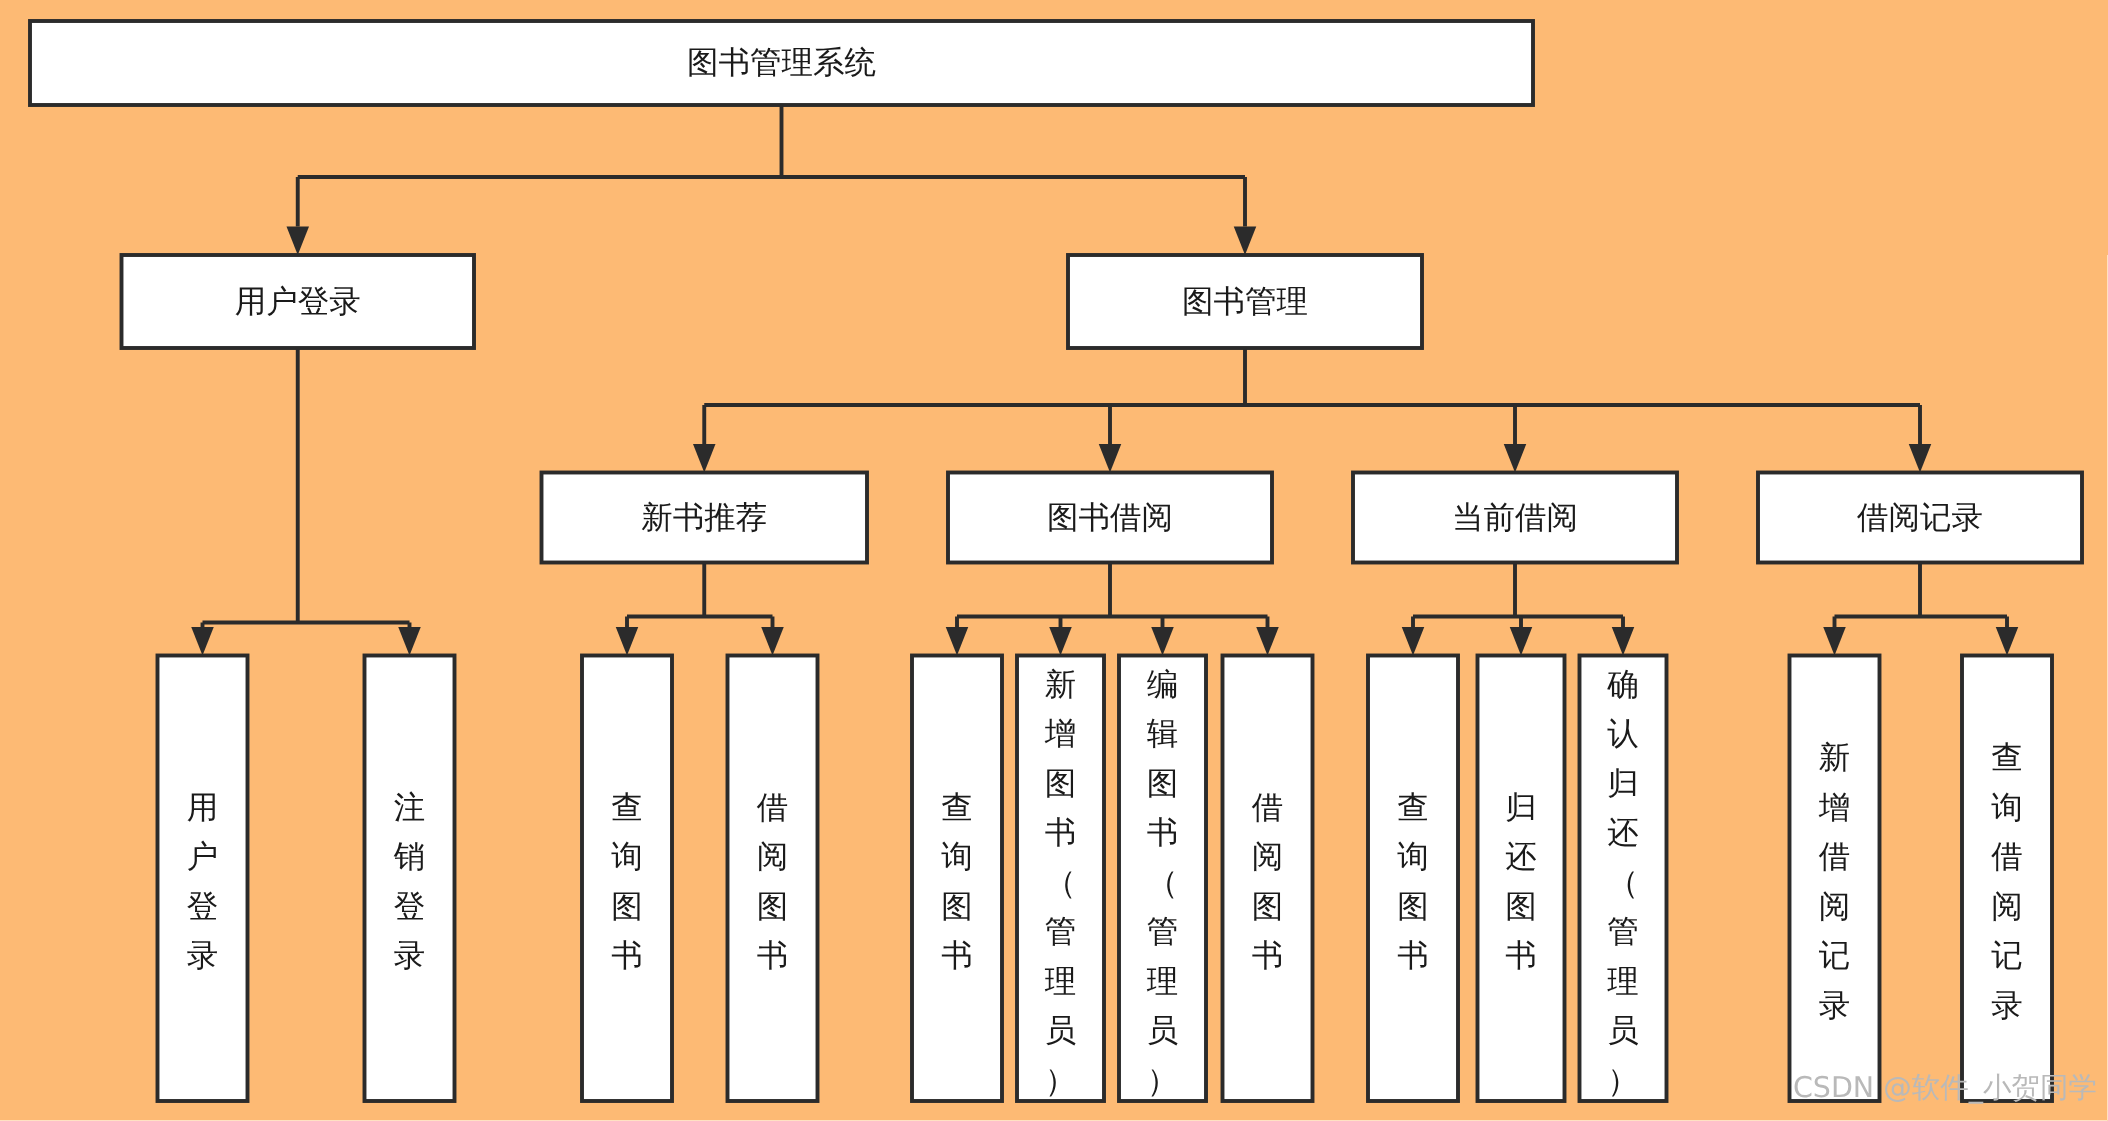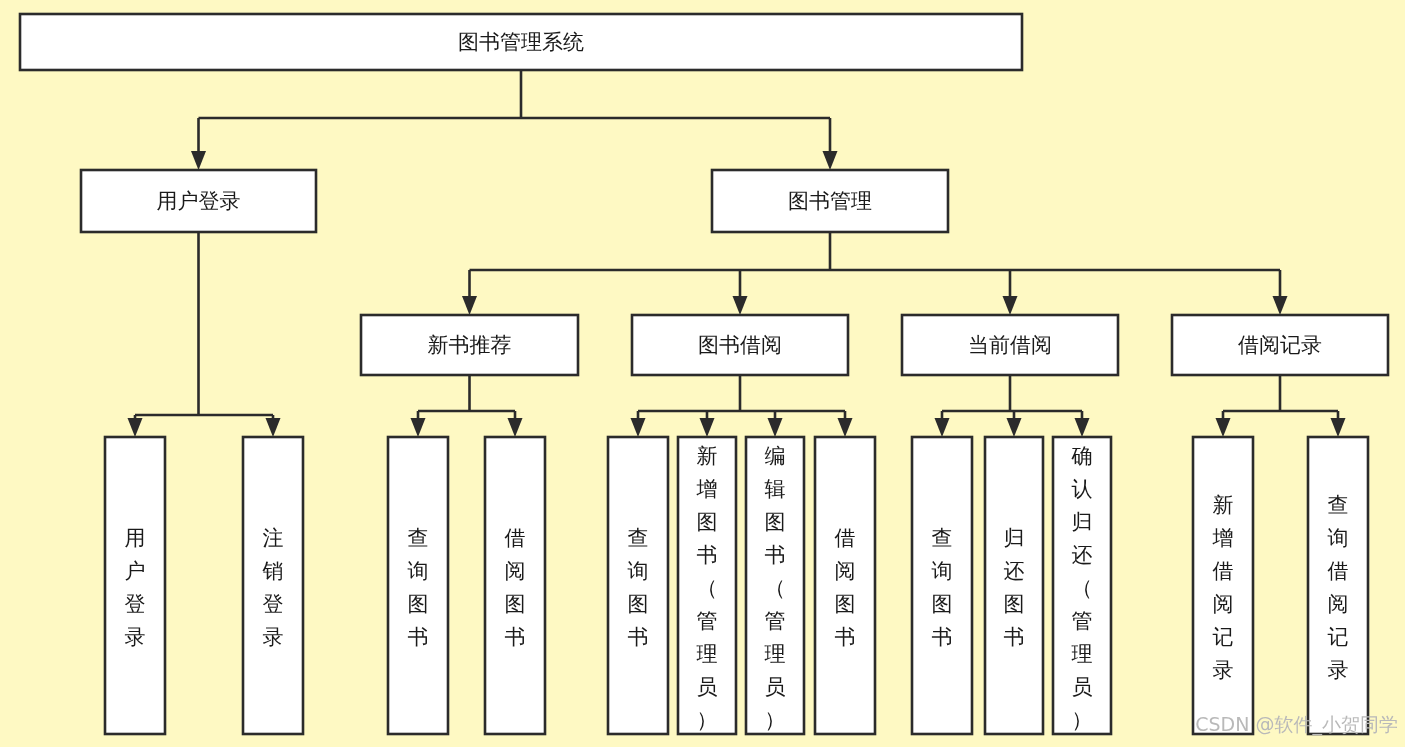--- a/index.html
+++ b/index.html
@@ -8,21 +8,21 @@
     padding: 0;
     background: #ffffff;
   }
   body {
     font-family: "DejaVu Sans", "Liberation Sans", sans-serif;
   }
   #diagram-root {
     position: relative;
     width: 1405px;
     height: 747px;
-    background: #fef9c3;
+    background: #fdba74;
     overflow: hidden;
   }
   svg#tree-svg {
     position: absolute;
     left: 0;
     top: 0;
     width: 1405px;
     height: 747px;
     display: block;
   }

